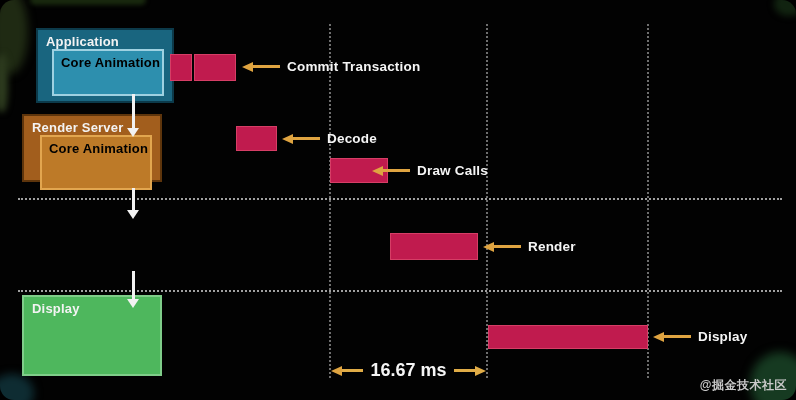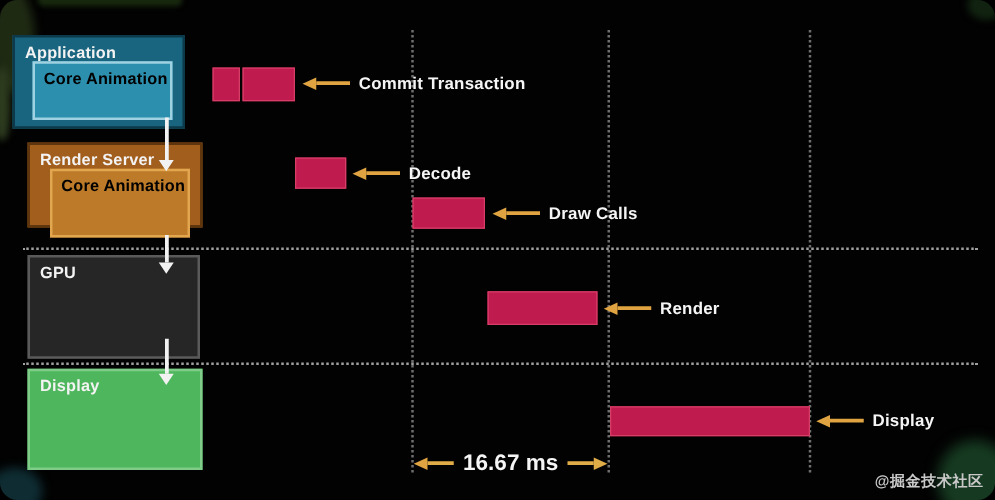--- a/index.html
+++ b/index.html
@@ -21,21 +21,21 @@
   .vline{position:absolute;top:24px;height:354px;width:0;border-left:2px dotted #6e6e6e;z-index:1;}
   .vline.v1{left:329px;} .vline.v2{left:486px;} .vline.v3{left:647px;}
   .hline{position:absolute;left:18px;width:764px;height:0;border-top:2px dotted #a0a0a0;z-index:1;}
   .hline.h1{top:198px;} .hline.h2{top:290px;}
 
   
   .box{position:absolute;box-sizing:border-box;z-index:2;}
   .box-label{position:absolute;left:8px;top:4px;font-size:13px;font-weight:bold;color:#f3f3f3;letter-spacing:.2px;}
   .inner-box{position:absolute;box-sizing:border-box;}
   .inner-label{position:absolute;left:7px;top:4px;font-size:13px;font-weight:bold;color:#000000;letter-spacing:.2px;}
-  .box-application{left:10px;top:28px;width:138px;height:75px;background:#19657f;border:2px solid #0c3a4a;}
+  .box-application{left:36px;top:28px;width:138px;height:75px;background:#19657f;border:2px solid #0c3a4a;}
   .box-application .inner-box{left:14px;top:19px;width:112px;height:47px;background:#2d8fae;border:2px solid #9ed1e1;}
   .box-render-server{left:22px;top:114px;width:140px;height:68px;background:#a25e1d;border:2px solid #5e350c;}
   .box-render-server .inner-box{left:16px;top:19px;width:112px;height:55px;background:#bd7a28;border:2px solid #e2a64f;}
   .box-gpu{left:22px;top:204px;width:138px;height:83px;background:#262626;border:2px solid #5a5a5a;}
   .box-display{left:22px;top:295px;width:140px;height:81px;background:#4eb75d;border:2px solid #7fcd89;}
 
   
   .varrow{position:absolute;z-index:3;}
   .varrow .shaft{position:absolute;left:0;top:0;width:3px;background:#f2f2f2;}
   .varrow .head{position:absolute;left:-5px;width:0;height:0;border-left:6px solid transparent;border-right:6px solid transparent;border-top:9px solid #f2f2f2;}
@@ -54,21 +54,21 @@
 
   
   .phase{position:absolute;display:flex;align-items:center;z-index:4;}
   .ah-left{width:0;height:0;border-top:5px solid transparent;border-bottom:5px solid transparent;border-right:11px solid #dfa441;}
   .ah-right{width:0;height:0;border-top:5px solid transparent;border-bottom:5px solid transparent;border-left:11px solid #e0ac47;}
   .shaft-h{height:3px;background:#dfa441;}
   .phase .shaft-h{width:27px;}
   .phase-label{margin-left:7px;font-size:13.5px;font-weight:bold;color:#f5f5f5;letter-spacing:.2px;white-space:nowrap;}
   .phase-commit{left:242px;top:59px;justify-content:center;}
   .phase-decode{left:282px;top:131px;align-items:center;}
-  .phase-draw{left:394px;top:163px;justify-content:center;}
+  .phase-draw{left:372px;top:163px;justify-content:center;}
   .phase-render{left:483px;top:239px;}
   .phase-display{left:653px;top:329px;}
 
   
   .interval{position:absolute;left:331px;top:360px;width:155px;display:flex;align-items:center;z-index:4;}
   .interval .shaft-h{flex:1;height:2.5px;background:#e0ac47;}
   .interval-label{margin:0 7px;font-size:18px;font-weight:bold;color:#f5f5f5;white-space:nowrap;}
 
   
   .watermark{position:absolute;right:9px;bottom:6px;font-size:12px;font-weight:bold;color:#c9c9c9;letter-spacing:.5px;z-index:5;}
@@ -98,23 +98,20 @@
     </div>
   </div>
 
   <div class="box box-render-server">
     <span class="box-label">Render Server</span>
     <div class="inner-box">
       <span class="inner-label">Core Animation</span>
     </div>
   </div>
 
-  <div class="box box-gpu">
-    <span class="box-label">GPU</span>
-  </div>
 
   <div class="box box-display">
     <span class="box-label">Display</span>
   </div>
 
   <div class="varrow varrow1">
     <div class="shaft"></div>
     <div class="head"></div>
   </div>
   <div class="varrow varrow2">

